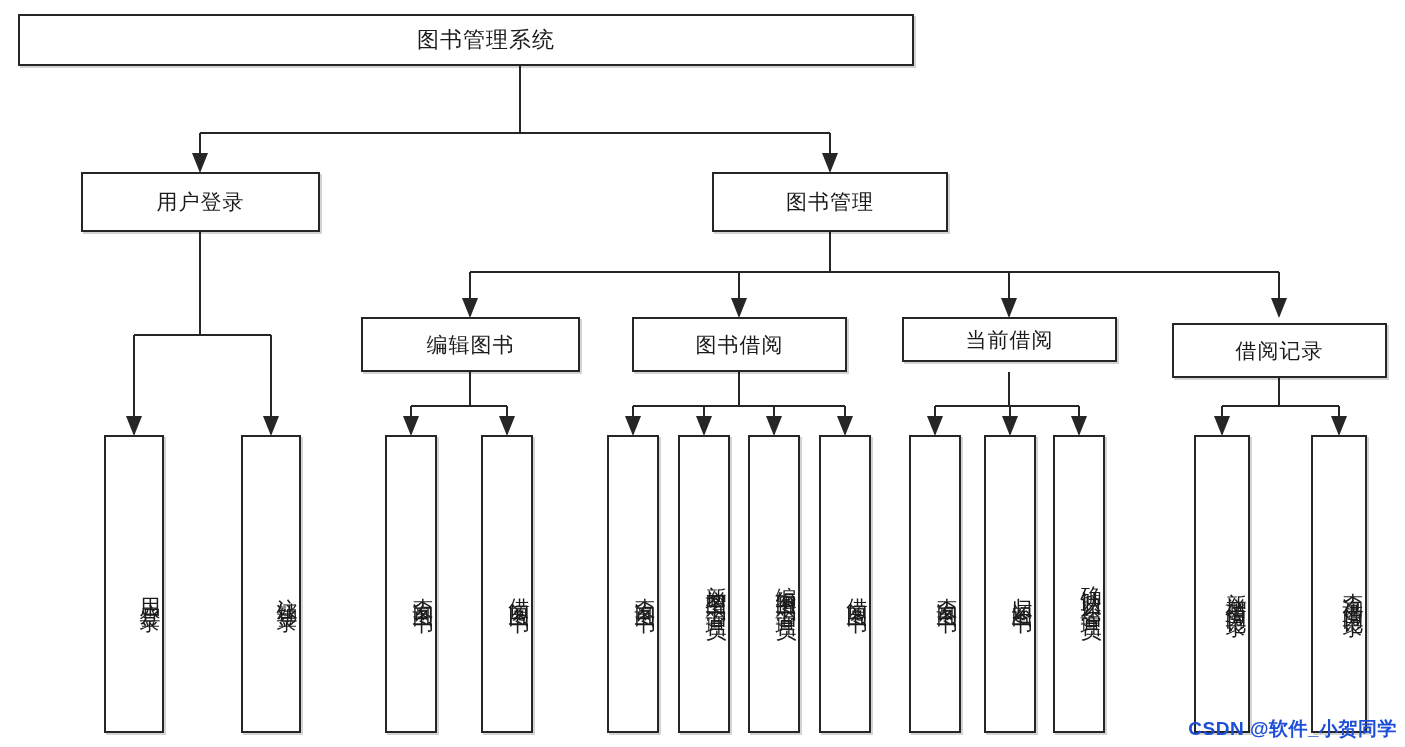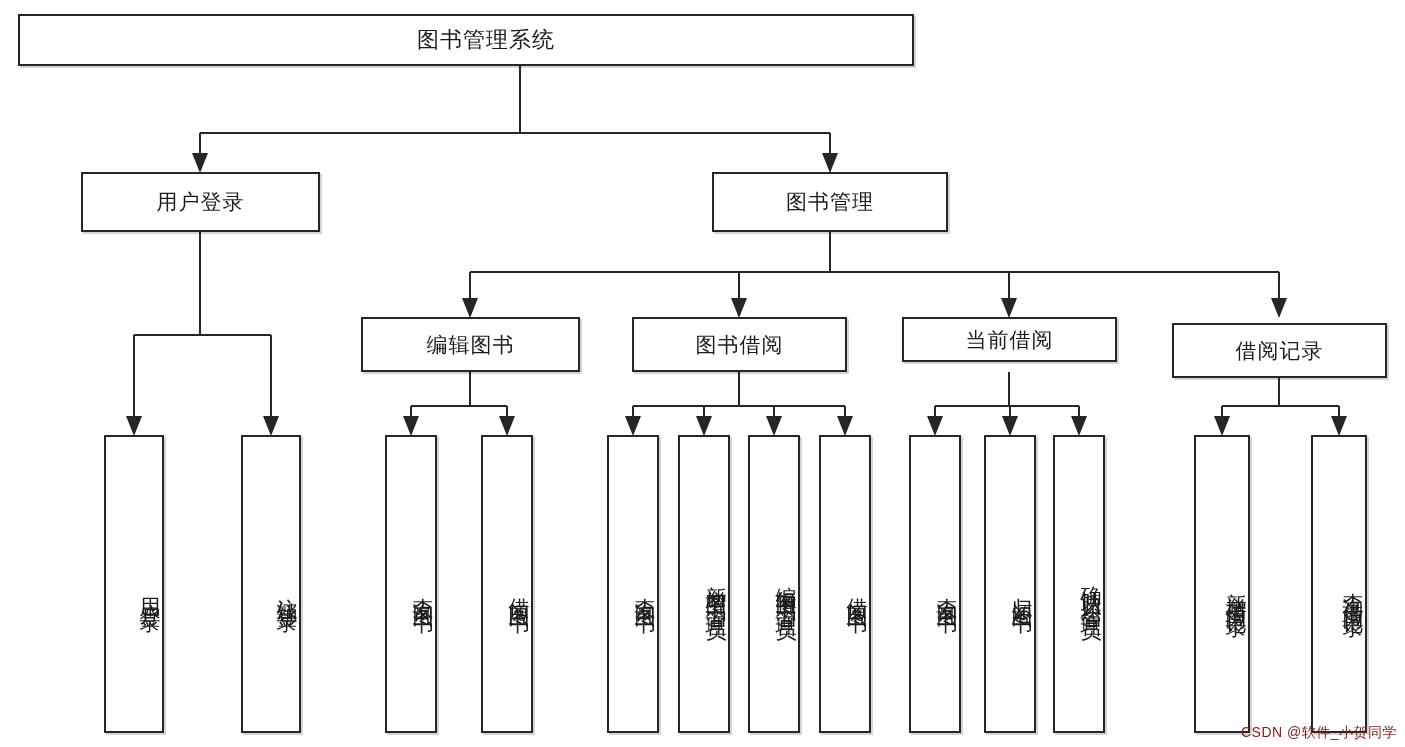--- a/index.html
+++ b/index.html
@@ -59,25 +59,26 @@
   }
   .node.vert .vlabel {
     display: block;
     writing-mode: vertical-rl;
     text-orientation: upright;
   }
   #watermark {
     position: absolute;
     right: 8px;
     bottom: 5px;
-    font-size: 14px;
-    color: #7f1d1d;
+    font-size: 19px;
+    color: #1d4ed8;
     white-space: nowrap;
     letter-spacing: 0.5px;
     user-select: none;
+    font-weight: bold;
   }
 </style>
 </head>
 <body>
 
 <div id="diagram-root">
 
   <svg id="edge-layer" viewBox="0 0 1405 747" width="1405" height="747" xmlns="http://www.w3.org/2000/svg">
       <line x1="520" y1="66" x2="520" y2="133" stroke="#262626" stroke-width="2.5" shape-rendering="crispEdges"></line>
       <line x1="200" y1="133" x2="830" y2="133" stroke="#262626" stroke-width="2.5" shape-rendering="crispEdges"></line>

